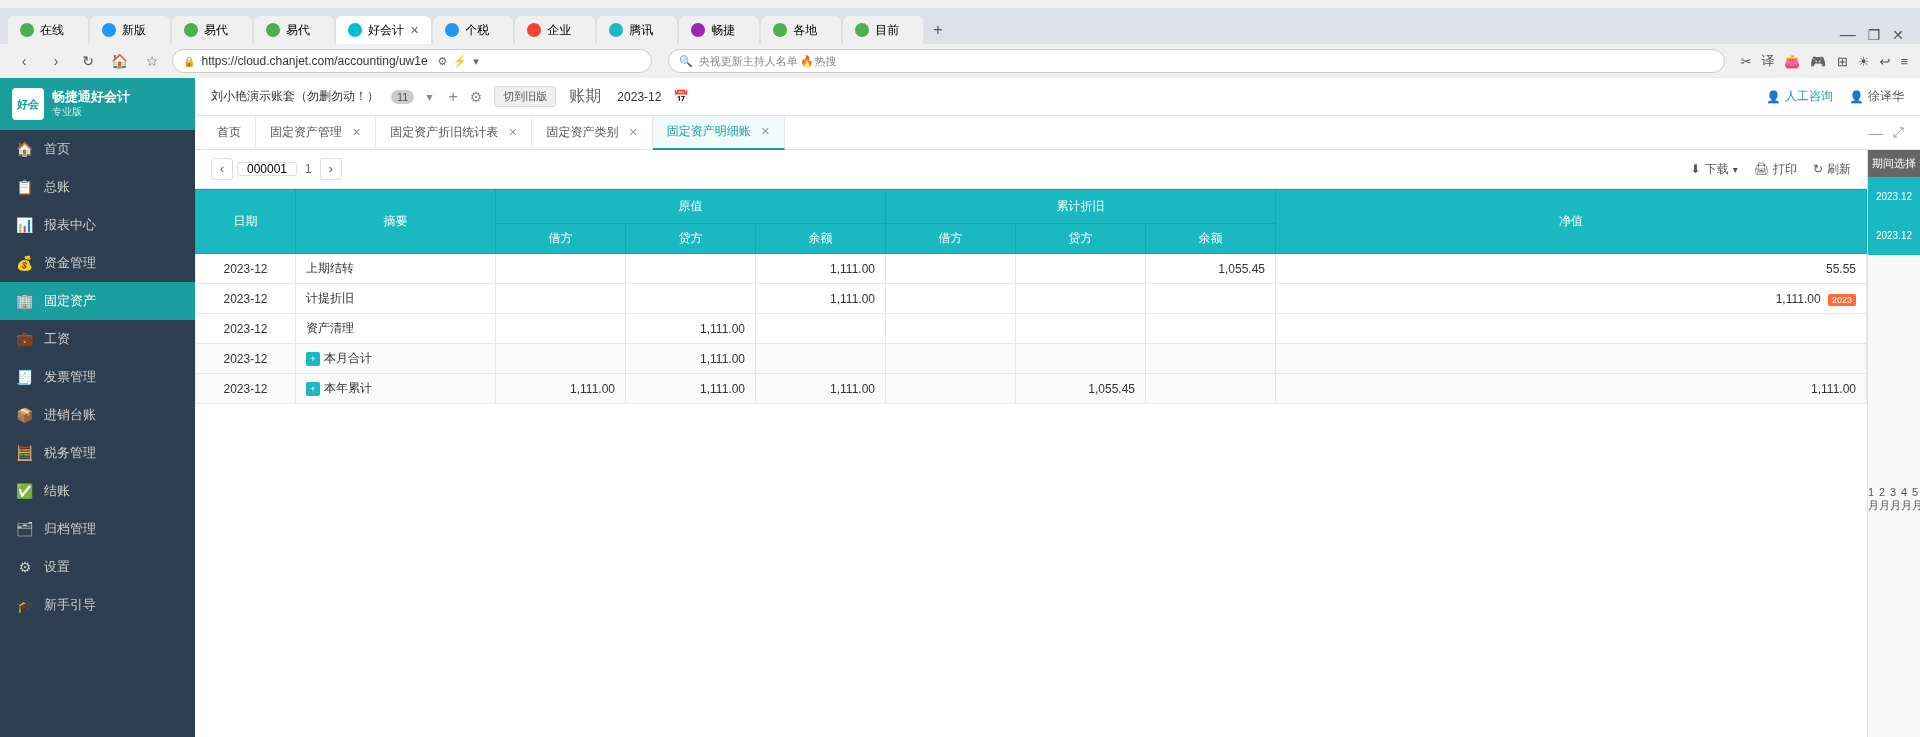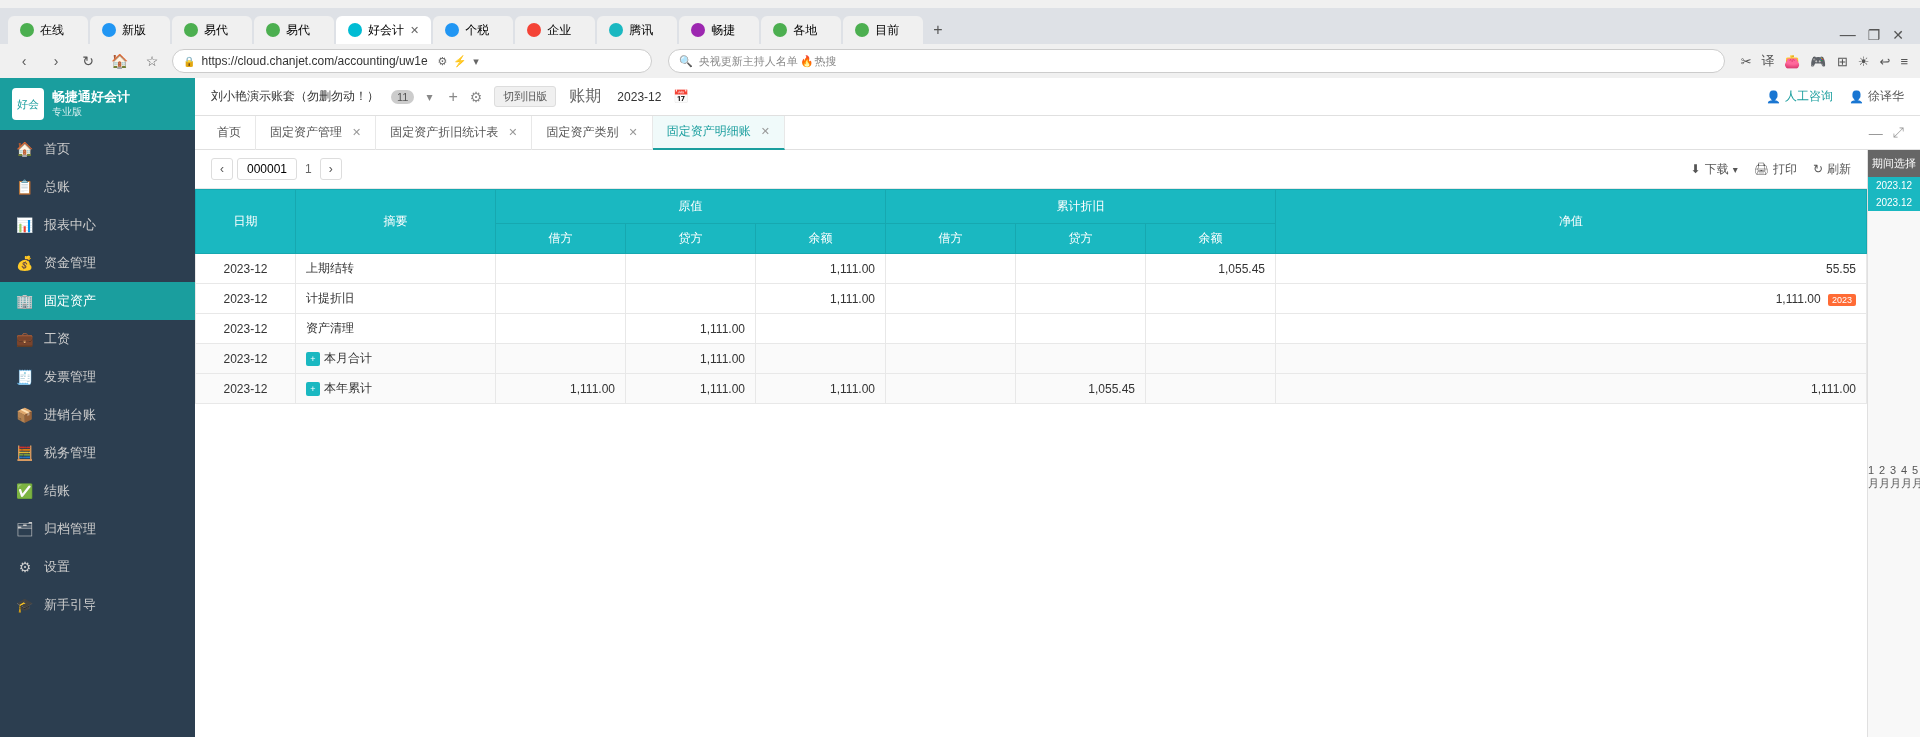--- a/index.html
+++ b/index.html
@@ -70,21 +70,21 @@
     .table-body tr { background: #fff; }
     td { padding: 6px 10px; border: 1px solid #e8e8e8; font-size: 12px; color: #333; text-align: left; }
     .td-right { text-align: right; }
     .td-center { text-align: center; }
     .summary-label { display: flex; align-items: center; gap: 4px; }
     .summary-icon { width: 14px; height: 14px; background: #1ab8c1; color: #fff; font-size: 9px; border-radius: 2px; display: flex; align-items: center; justify-content: center; flex-shrink: 0; }
 
     
     .right-panel { width: 53px; background: #f8f8f8; border-left: 1px solid #e0e0e0; display: flex; flex-direction: column; overflow: hidden; flex-shrink: 0; }
     .period-select-label { background: #666; color: #fff; font-size: 11px; writing-mode: horizontal-tb; text-align: center; padding: 6px 2px; white-space: nowrap; }
-    .period-date { background: #1ab8c1; color: #fff; font-size: 10px; text-align: center; padding: 3px 2px; cursor: pointer; }
+    .period-date { background: #1ab8c1; color: #fff; font-size: 10px; text-align: center; padding: 14px 2px; cursor: pointer; }
     .month-list { flex: 1; display: flex; flex-direction: row; }
     .month-item { flex: 1; display: flex; align-items: center; justify-content: center; font-size: 11px; color: #555; cursor: pointer; border-bottom: 1px solid #e8e8e8; min-height: 28px; }
     .month-item.current { background: #be185d; color: #fff; font-weight: bold; }
     .colspan-header { border-bottom: 1px solid #16a8b0 !important; }
   </style>
 </head>
 <body>
 
 <div class="browser-chrome">
   <div class="browser-tabs">
@@ -168,21 +168,21 @@
       <span class="toolbar-icon">≡</span>
     </div>
   </div>
 </div>
 
 <div class="app-wrapper">
 
   <div class="sidebar">
     <div class="sidebar-header">
       <div class="sidebar-logo">
-        <span style="font-size:11px;font-weight:normal;color:#1a9e9e;">好会</span>
+        <span style="font-size:11px;font-weight:bold;color:#1a9e9e;">好会</span>
       </div>
       <div>
         <div class="sidebar-title">畅捷通好会计</div>
         <div class="sidebar-subtitle">专业版</div>
       </div>
     </div>
     <div class="sidebar-menu">
       <div class="menu-item">
         <span class="menu-icon">🏠</span>
         <span>首页</span>
@@ -289,21 +289,21 @@
     </div>
 
     <div class="content-area">
       <div class="ledger-main">
 
         <div class="ledger-toolbar">
           <div class="page-nav">
             <button class="page-nav-btn">
               <span>‹</span>
             </button>
-            <input class="page-input" type="text" value="000001" style="width: 60px; height: 22px; border: 1px solid rgb(221, 221, 221); border-radius: 3px; text-align: center; font-size: 12px; padding: 0px 4px;">
+            <input class="page-input" type="text" value="000001" style="width: 60px; height: 14px; border: 1px solid rgb(221, 221, 221); border-radius: 3px; text-align: center; font-size: 12px; padding: 0px 4px;">
             <span style="font-size:12px;color:#666;padding:0 4px;">1</span>
             <button class="page-nav-btn">
               <span>›</span>
             </button>
           </div>
           <div class="toolbar-right">
             <div class="action-btn">
               <span>⬇</span>
               <span>下载</span>
               <span style="font-size:10px;">▾</span>

